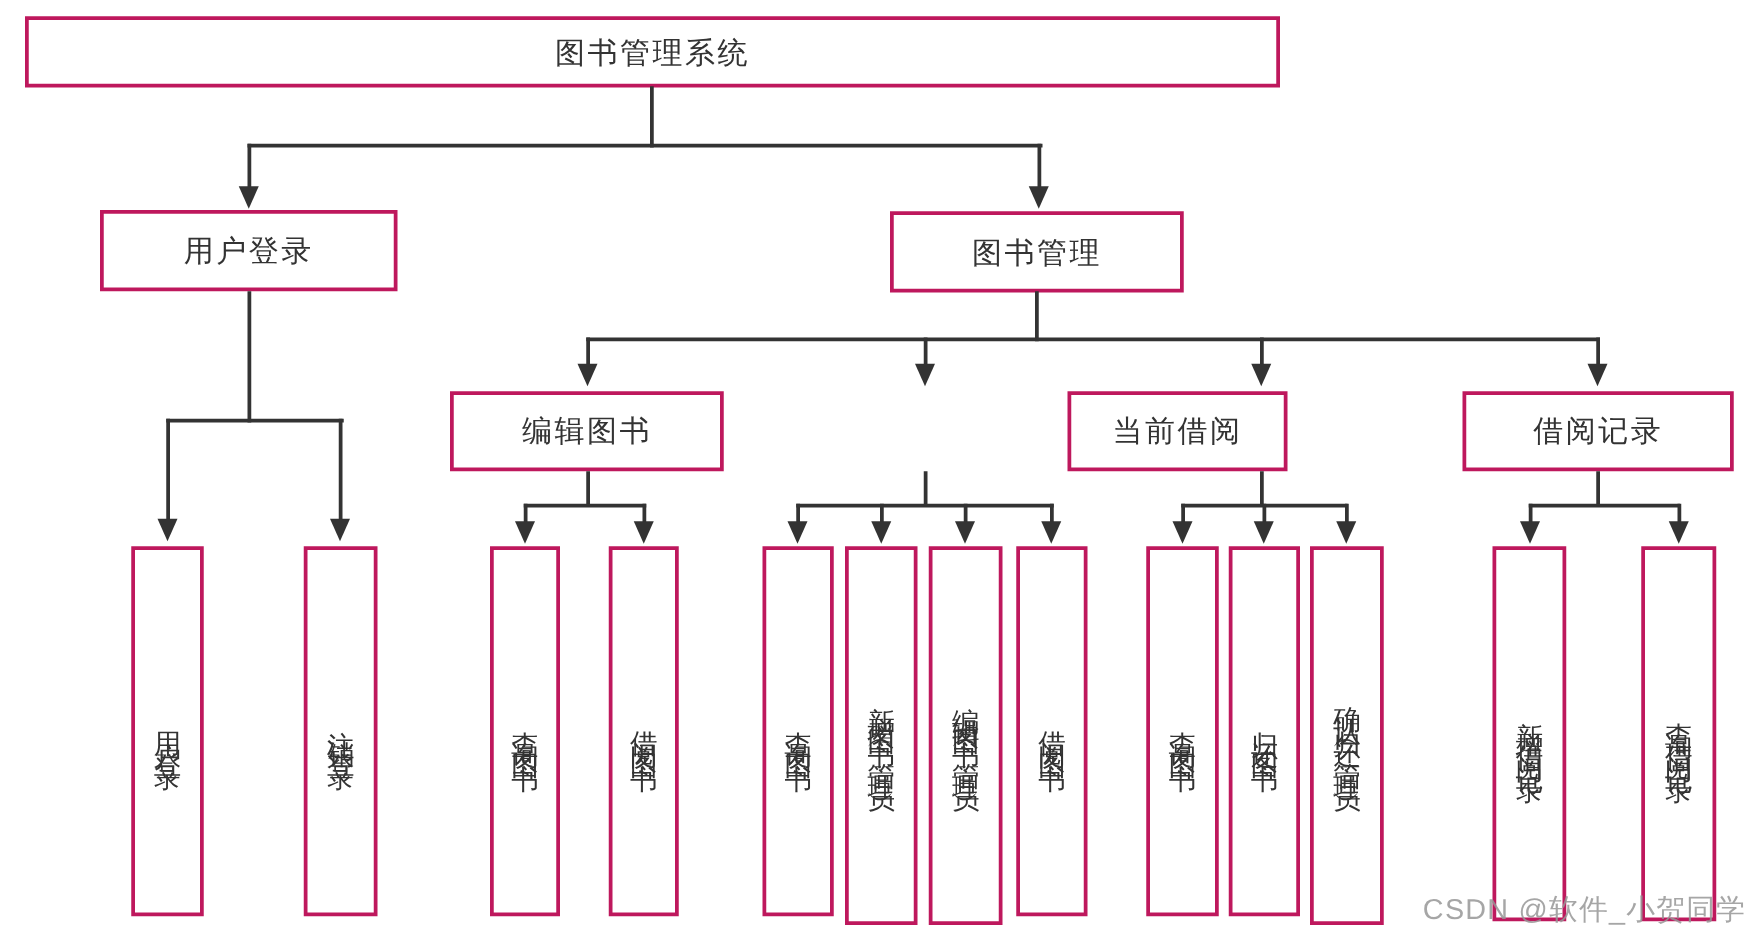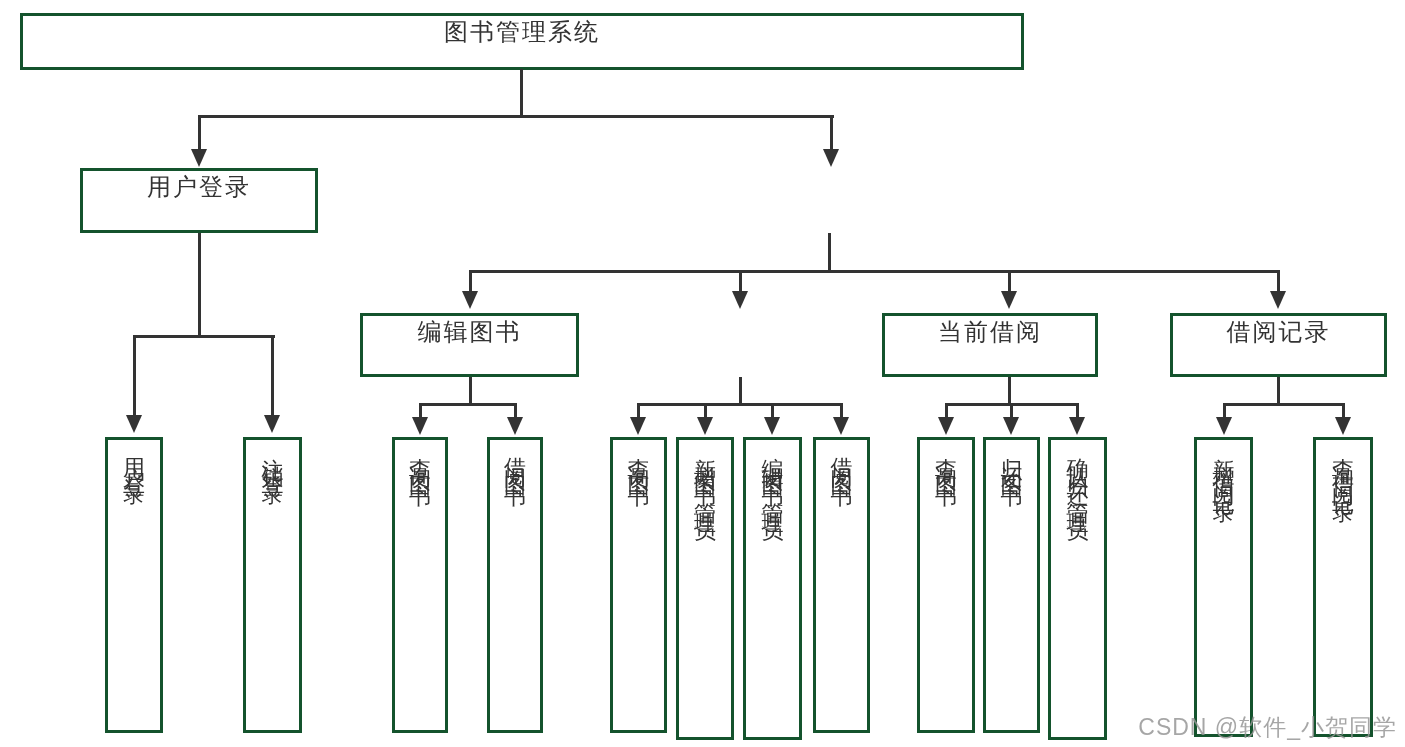--- a/index.html
+++ b/index.html
@@ -1,22 +1,22 @@
 <!DOCTYPE html>
 <html><head>
 <meta charset="utf-8">
 <style>
   html,body{margin:0;padding:0;background:#fff;}
   .canvas{
     position:relative;width:1405px;height:747px;background:#ffffff;
     font-family:"Liberation Sans","DejaVu Sans",sans-serif;overflow:hidden;color:#333;
   }
   .box{
-    position:absolute;border:3px solid #14532d;background:#ffffff;
-    display:flex;align-items:flex-start;justify-content:center;box-sizing:border-box;font-family:Liberation Serif, serif;
+    position:absolute;border:3px solid #be185d;background:#ffffff;
+    display:flex;align-items:center;justify-content:center;box-sizing:border-box;font-family:Liberation Serif, serif;
   }
   .hlabel{font-size:24px;letter-spacing:2px;color:#333;white-space:nowrap;}
   .vlabel{
     writing-mode:vertical-rl;text-orientation:mixed;
     font-size:22px;letter-spacing:9px;color:#333;line-height:1;
   }
   .line{position:absolute;background:#333333;}
   .vl{width:3px;}
   .hl{height:3px;}
   .tri{
@@ -41,20 +41,23 @@
   <div class="line vl" style="left:520px;top:69px;height:49px"></div>
   <div class="line hl" style="left:198px;top:115px;width:636px"></div>
   <div class="line vl" style="left:198px;top:115px;height:36px"></div>
   <div class="tri" style="left:191px;top:149px"></div>
   <div class="line vl" style="left:830px;top:115px;height:36px"></div>
   <div class="tri" style="left:823px;top:149px"></div>
 
   <div class="box" style="left:80px;top:168px;width:238px;height:65px">
     <span class="hlabel">用户登录</span>
   </div>
+  <div class="box" style="left:712px;top:169px;width:235px;height:65px">
+    <span class="hlabel">图书管理</span>
+  </div>
 
   <div class="line vl" style="left:198px;top:233px;height:105px"></div>
   <div class="line hl" style="left:133px;top:335px;width:142px"></div>
   <div class="line vl" style="left:133px;top:335px;height:82px"></div>
   <div class="tri" style="left:126px;top:415px"></div>
   <div class="line vl" style="left:271px;top:335px;height:82px"></div>
   <div class="tri" style="left:264px;top:415px"></div>
 
   <div class="line vl" style="left:828px;top:233px;height:40px"></div>
   <div class="line hl" style="left:469px;top:270px;width:811px"></div>
@@ -63,21 +66,21 @@
   <div class="line vl" style="left:739px;top:270px;height:23px"></div>
   <div class="tri" style="left:732px;top:291px"></div>
   <div class="line vl" style="left:1008px;top:270px;height:23px"></div>
   <div class="tri" style="left:1001px;top:291px"></div>
   <div class="line vl" style="left:1277px;top:270px;height:23px"></div>
   <div class="tri" style="left:1270px;top:291px"></div>
 
   <div class="box" style="left:360px;top:313px;width:219px;height:64px">
     <span class="hlabel">编辑图书</span>
   </div>
-  <div class="box" style="left:882px;top:313px;width:216px;height:64px">
+  <div class="box" style="left:854px;top:313px;width:176px;height:64px">
     <span class="hlabel">当前借阅</span>
   </div>
   <div class="box" style="left:1170px;top:313px;width:217px;height:64px">
     <span class="hlabel">借阅记录</span>
   </div>
 
   <div class="line vl" style="left:469px;top:377px;height:28px"></div>
   <div class="line hl" style="left:419px;top:403px;width:98px"></div>
   <div class="line vl" style="left:419px;top:403px;height:16px"></div>
   <div class="tri" style="left:412px;top:417px"></div>

